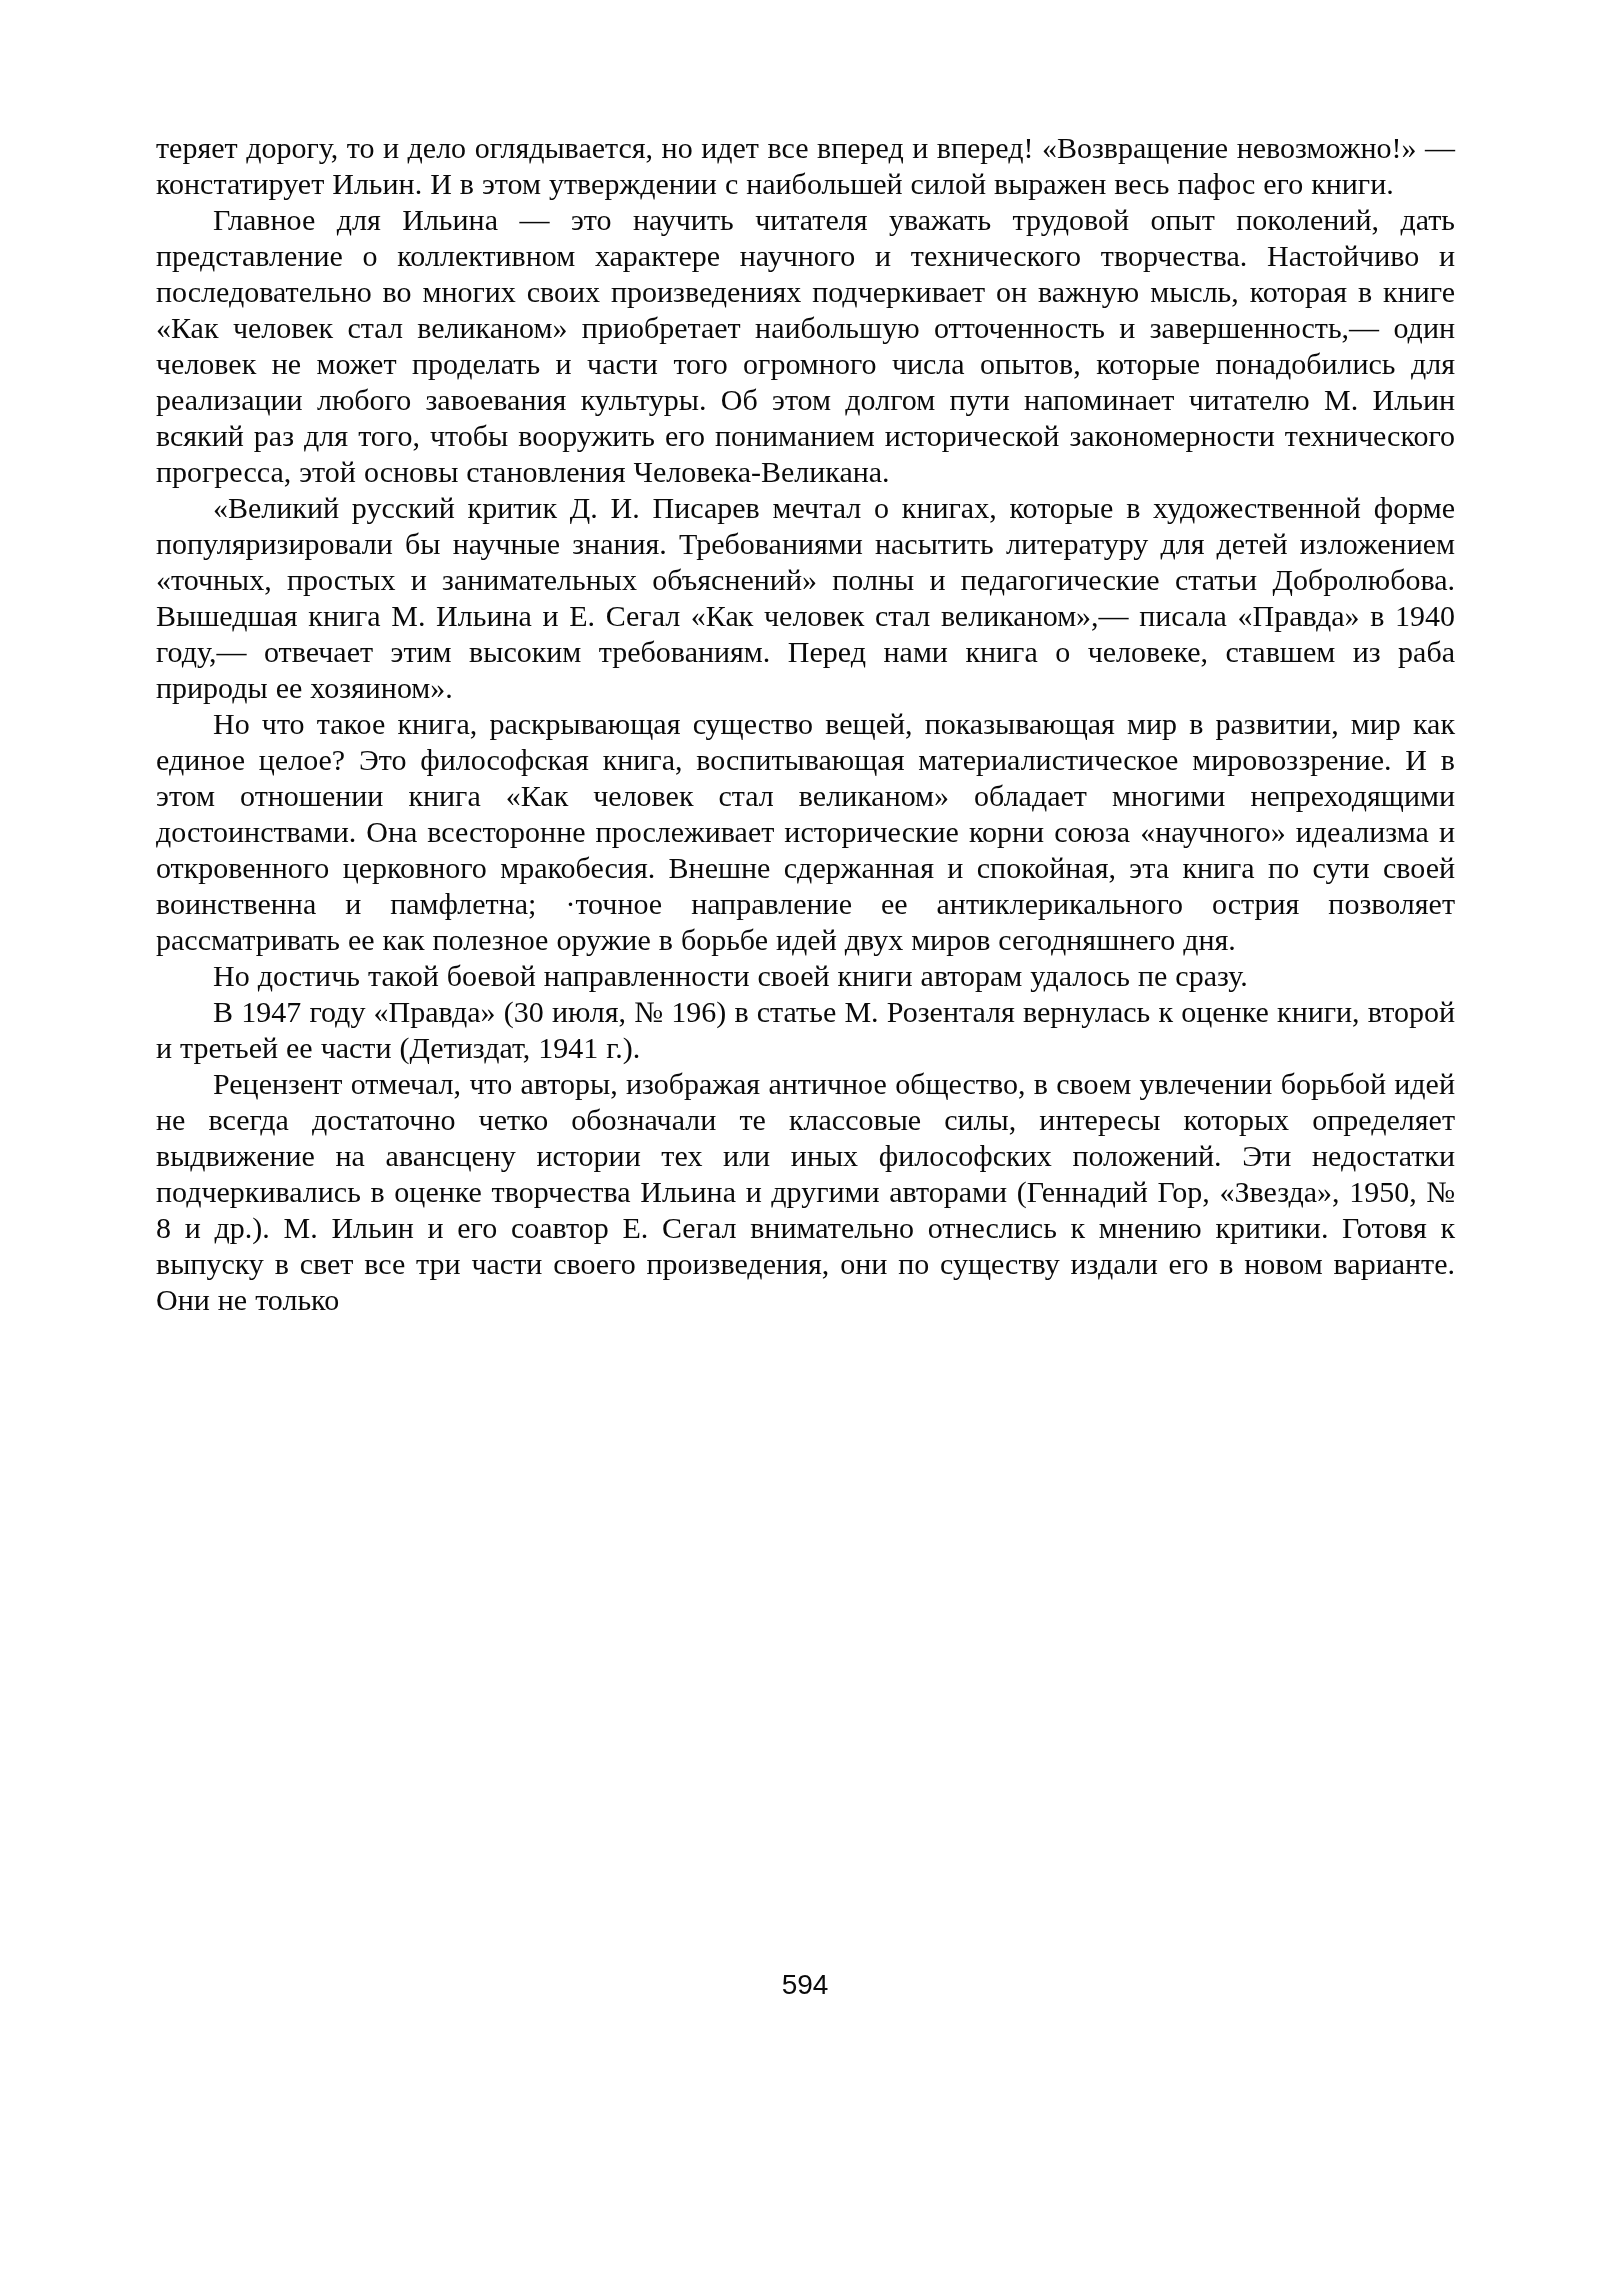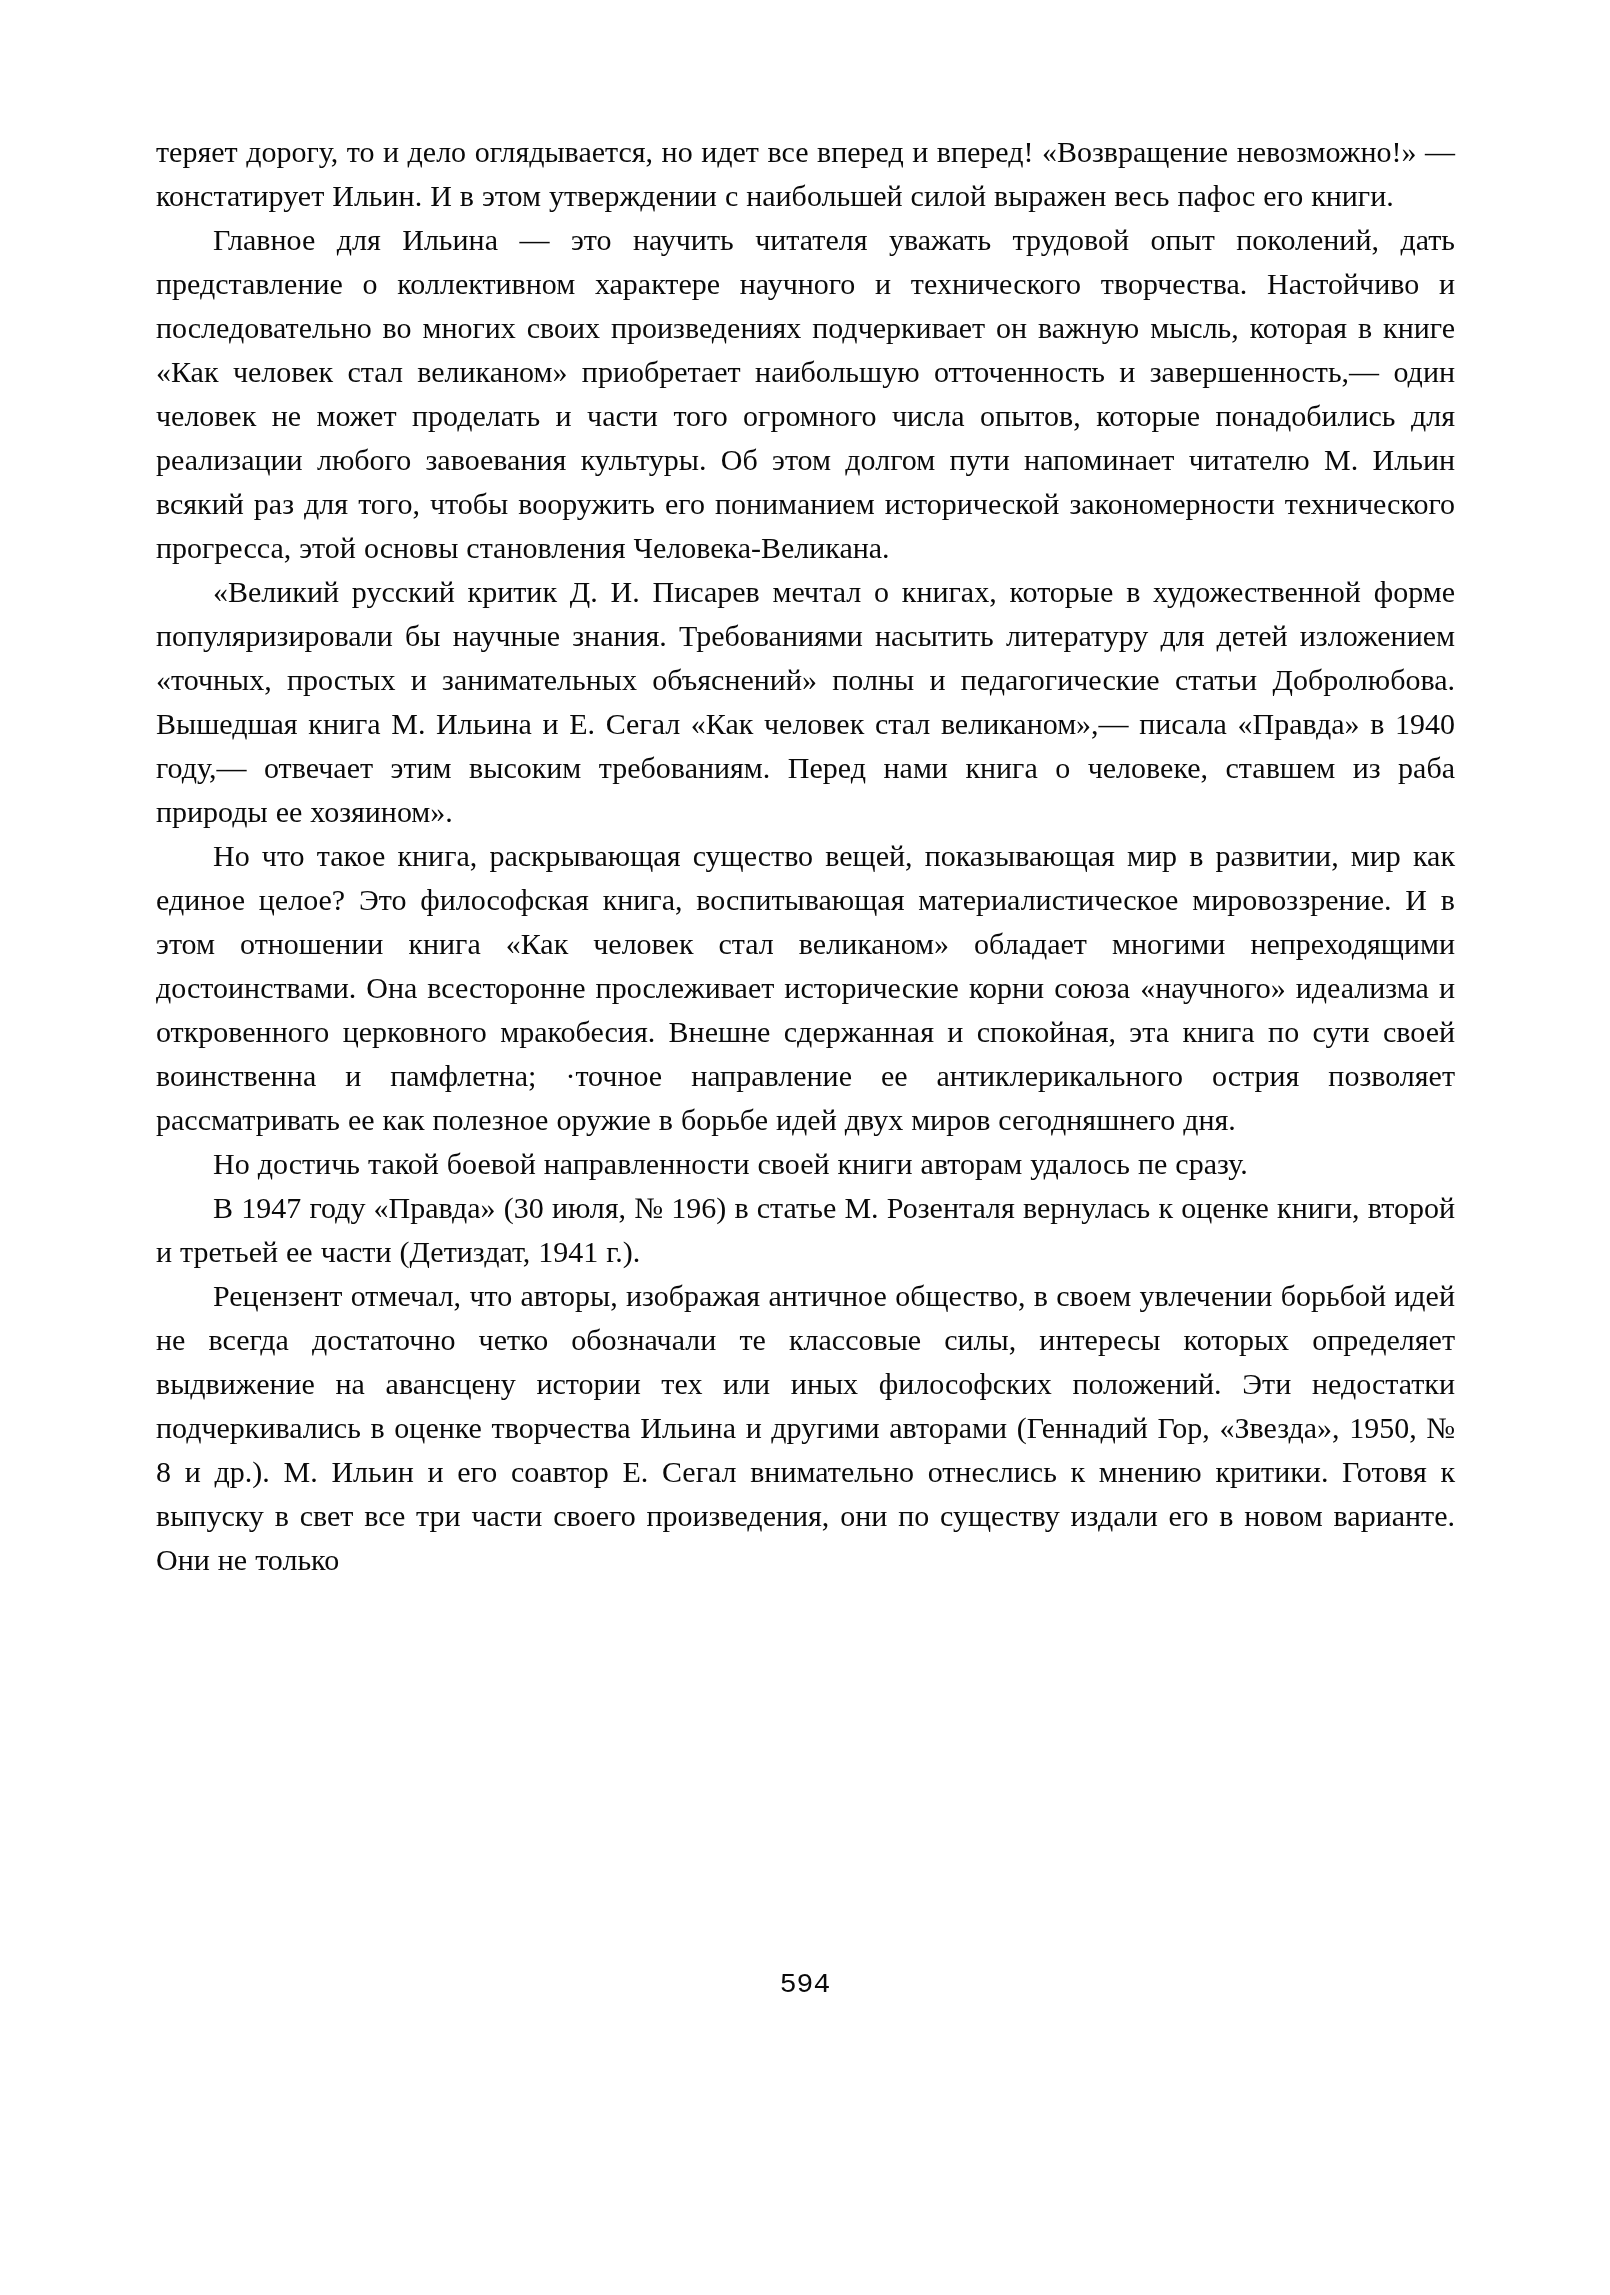--- a/index.html
+++ b/index.html
@@ -19,37 +19,37 @@
   .text-block {
     position: absolute;
     left: 156px;
     top: 130px;
     width: 1299px;
   }
   .para {
     margin: 0;
     font-family: "Liberation Serif", "DejaVu Serif", serif;
     font-size: 30px;
-    line-height: 44px;
+    line-height: 36px;
     color: #0a0a0a;
     text-align: justify;
     text-indent: 57px;
     word-spacing: 0.5px;
     -webkit-font-smoothing: none;
   }
   .para.no-indent {
     text-indent: 0;
   }
   .page-number {
     position: absolute;
     left: 0;
     right: 0;
     top: 1968px;
     text-align: center;
-    font-family: Liberation Mono, monospace;
+    font-family: Liberation Sans, sans-serif;
     font-size: 28px;
     line-height: 33px;
     color: #0a0a0a;
   }
 </style>
 </head>
 <body>
 
 <div class="page">
 

